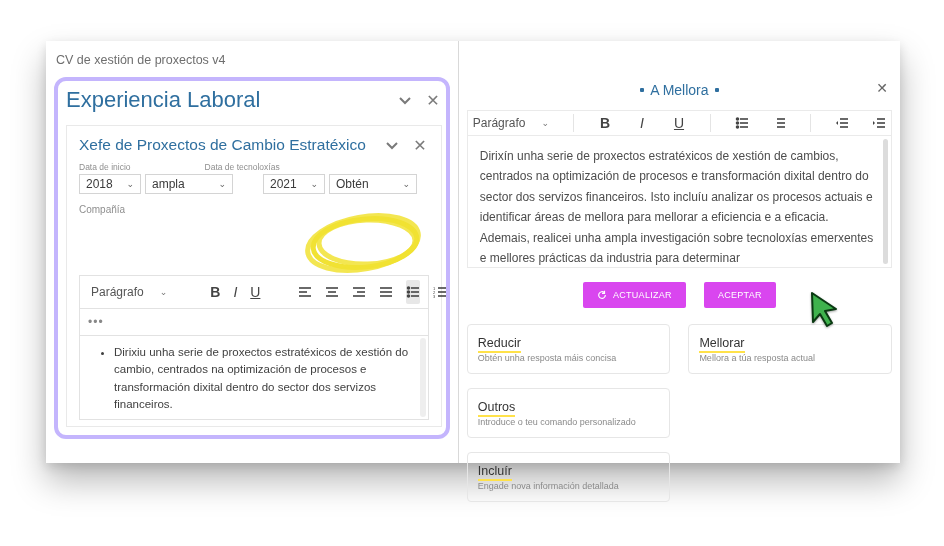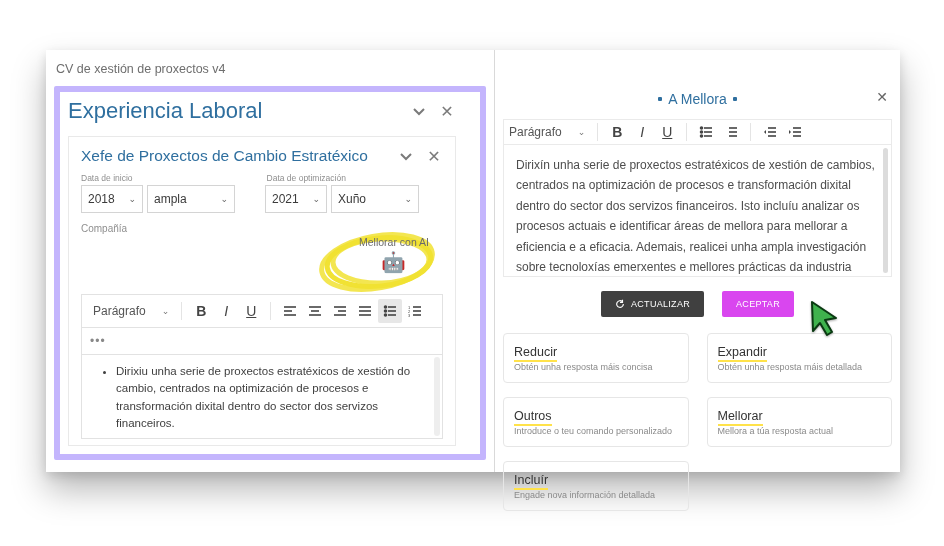--- a/index.html
+++ b/index.html
@@ -1,43 +1,43 @@
 <!DOCTYPE html>
 <html><head>
 <meta charset="utf-8">
 <style>
   * { box-sizing: border-box; margin: 0; padding: 0; }
   body { font-family: -apple-system, BlinkMacSystemFont, "Segoe UI", Arial, sans-serif; width: 944px; height: 546px; background: #fff; position: relative; overflow: hidden; }
-  .shell { position: absolute; left: 46px; top: 50px; width: 854px; height: 422px; background: #fff; box-shadow: 0 18px 32px rgba(0,0,0,.28), 0 4px 10px rgba(0,0,0,.12); display: flex; }
+  .shell { position: absolute; left: 46px; top: 41px; width: 854px; height: 422px; background: #fff; box-shadow: 0 18px 32px rgba(0,0,0,.28), 0 4px 10px rgba(0,0,0,.12); display: flex; }
   .col-left { width: 448px; height: 100%; padding: 8px 8px 0 8px; overflow: hidden; border-right: 0; }
   .vsep { width: 1px; background: #d9d9d9; margin: 0; }
   .col-right { flex: 1; height: 100%; padding: 8px 8px 0 8px; position: relative; }
   .doc-title { font-size: 12.5px; color: #6e6e6e; margin: 4px 2px 10px 2px; }
-  .section-card { border: 6px solid #c4b5fd; border-radius: 2px; padding: 6px 24px 8px 8px; }
+  .section-card { border: 4px solid #c4b5fd; border-radius: 12px; padding: 6px 4px 8px 8px; }
   .section-head { display: flex; align-items: center; justify-content: space-between; }
   .section-title { color: #2f6f9f; font-size: 22px; font-weight: 400; }
   .head-icons { display: flex; gap: 10px; color: #7b7b7b; }
   .chev, .x { width: 18px; height: 18px; display: inline-flex; align-items: center; justify-content: center; font-size: 16px; cursor: pointer; }
   .entry-card { border: 1px solid #e9e9e9; margin-top: 12px; padding: 10px 12px 6px 12px; }
   .entry-head { display: flex; justify-content: space-between; align-items: flex-end; }
   .entry-title { color: #2f6f9f; font-size: 15.5px; font-weight: 400; }
   .field-label { font-size: 8.5px; color: #8f8f8f; margin-top: 8px; display: block; }
   .date-row { display: flex; gap: 30px; margin-top: 2px; }
   .date-pair { display: flex; gap: 4px; }
-  .sel { height: 28px; border: 1px solid #d4d4d4; font-size: 12px; color: #3b3b3b; padding: 0 6px; background: #fff; display: inline-flex; align-items: center; justify-content: space-between; gap: 6px; min-width: 62px; cursor: pointer; }
+  .sel { height: 20px; border: 1px solid #d4d4d4; font-size: 12px; color: #3b3b3b; padding: 0 6px; background: #fff; display: inline-flex; align-items: center; justify-content: space-between; gap: 6px; min-width: 62px; cursor: pointer; }
   .sel.wide { min-width: 88px; }
   .sel .car { font-size: 9px; color: #666; }
   .input { display: block; width: 100%; height: 30px; border: 1px solid #d4d4d4; font-size: 13px; padding: 0 8px; margin-top: 2px; color: #4a4a4a; }
   .ai-wrap { position: relative; height: 60px; }
   .ai-box { position: absolute; right: 14px; top: 2px; text-align: center; }
   .ai-label { font-size: 10.5px; color: #6a6a6a; }
   .ai-icon { font-size: 20px; color: #5a5a5a; margin-top: 2px; }
   .halo { position: absolute; right: -2px; top: -6px; width: 138px; height: 66px; pointer-events: none; }
   .halo svg { width: 100%; height: 100%; }
-  .toolbar { border: 1px solid #e2e2e2; display: flex; align-items: center; gap: 1px; padding: 4px 6px; }
+  .toolbar { border: 1px solid #e2e2e2; display: flex; align-items: center; gap: 13px; padding: 4px 6px; }
   .tb-sel { display: inline-flex; align-items: center; gap: 16px; font-size: 12px; color: #555; border: 1px solid transparent; padding: 3px 4px; cursor: pointer; }
   .tb-sel .car { font-size: 9px; color: #777; }
   .tb-div { width: 1px; height: 18px; background: #e4e4e4; margin: 0 6px; }
   .tb-btn { width: 24px; height: 24px; display: inline-flex; align-items: center; justify-content: center; font-size: 14px; color: #444; cursor: pointer; border-radius: 2px; }
   .tb-btn.active { background: #e7e7e7; }
   .tb-svg { width: 14px; height: 14px; }
   .tb-svg line, .tb-svg rect, .tb-svg circle { stroke: #444; stroke-width: 1.6; }
   .editor { border: 1px solid #e2e2e2; border-top: 0; padding: 6px 8px; font-size: 12px; color: #444; }
   .editor .more { letter-spacing: 1px; color: #888; }
   .editor-body { border: 1px solid #e2e2e2; border-top: 0; padding: 8px 8px 6px 22px; font-size: 11.5px; color: #3f3f3f; line-height: 1.5; position: relative; }
@@ -46,21 +46,21 @@
   
   .right-head { display: flex; align-items: center; justify-content: center; position: relative; height: 24px; margin-top: 29px; }
   .right-title { color: #2f6f9f; font-size: 14px; display: inline-flex; align-items: center; gap: 6px; }
   .right-title::before, .right-title::after { content: ""; width: 4px; height: 4px; background: #2f6f9f; border-radius: 1px; display: inline-block; }
   .right-close { position: absolute; right: 4px; top: 2px; color: #666; font-size: 14px; cursor: pointer; }
   .right-card { border: 1px solid #eaeaea; margin-top: 8px; padding: 0; }
   .big-text { border: 1px solid #eaeaea; border-top: 0; padding: 10px 16px 10px 12px; font-size: 12px; line-height: 1.7; color: #4d4d4d; height: 132px; overflow: hidden; position: relative; }
   .big-text .vscroll { position: absolute; right: 3px; top: 3px; bottom: 3px; width: 5px; background: #dcdcdc; border-radius: 3px; }
   .btn-row { display: flex; justify-content: center; gap: 18px; margin-top: 14px; }
   .btn { height: 26px; padding: 0 14px; border-radius: 2px; font-size: 9px; display: inline-flex; align-items: center; gap: 6px; color: #fff; cursor: pointer; letter-spacing: .3px; }
-  .btn.dark { background: #404040; }
+  .btn.dark { background: #d946ef; }
   .btn.green { background: #d946ef; }
   .opt-grid { display: flex; gap: 18px; margin-top: 16px; }
   .opt-col { flex: 1; display: flex; flex-direction: column; gap: 14px; }
   .opt { border: 1px solid #e6e6e6; border-radius: 4px; padding: 8px 10px 10px 10px; cursor: pointer; }
   .opt .ot { font-size: 12.5px; color: #333; display: inline-block; border-bottom: 2px solid #ffe24a; padding-bottom: 1px; }
   .opt .os { font-size: 9px; color: #8a8a8a; }
   .cursor { position: absolute; right: 54px; top: 248px; width: 40px; height: 40px; }
   .cursor svg { width: 100%; height: 100%; filter: drop-shadow(0 1px 1px rgba(0,0,0,.35)); }
 </style>
 </head>
@@ -88,63 +88,59 @@
           <div class="head-icons">
             <span class="chev">
               <svg viewBox="0 0 16 16" width="16" height="16">
                   <path d="M3 6l5 5 5-5" fill="none" stroke="#7a7a7a" stroke-width="2"></path>
                 </svg>
             </span>
             <span class="x">✕</span>
           </div>
         </div>
 
-        <div style="display:flex;gap:60px">
+        <div style="display:flex;">
           <span class="field-label">Data de inicio</span>
-          <span class="field-label" style="margin-left:74px">Data de optimización</span>
+          <span class="field-label" style="margin-left:74px">Data de tecnoloxías</span>
         </div>
         <div class="date-row">
           <div class="date-pair">
             <span class="sel">
                 <span>2018</span>
                 <span class="car">⌄</span>
               </span>
             <span class="sel wide">
                 <span>ampla</span>
                 <span class="car">⌄</span>
               </span>
           </div>
           <div class="date-pair">
             <span class="sel">
                 <span>2021</span>
                 <span class="car">⌄</span>
               </span>
             <span class="sel wide">
-                <span>Xuño</span>
+                <span>Obtén</span>
                 <span class="car">⌄</span>
               </span>
           </div>
         </div>
 
         <span class="field-label" style="font-size:10px;margin-top:10px">Compañía</span>
 
         <div class="ai-wrap">
           <div class="halo">
             <svg viewBox="0 0 138 66">
                 <g fill="none" stroke="#f1e233" stroke-width="5" stroke-linecap="round">
               <ellipse cx="72" cy="34" rx="52" ry="24" transform="rotate(-6 72 34)"></ellipse>
               <ellipse cx="70" cy="34" rx="56" ry="26" transform="rotate(-10 70 34)" opacity=".85"></ellipse>
               <ellipse cx="74" cy="33" rx="48" ry="22" transform="rotate(-2 74 33)" opacity=".85"></ellipse>
             </g>
               </svg>
           </div>
-          <div class="ai-box">
-            <div class="ai-label">Mellorar con AI</div>
-            <div class="ai-icon">🤖</div>
-          </div>
         </div>
 
         <div class="toolbar">
           <span class="tb-sel">
               <span>Parágrafo</span>
               <span class="car">⌄</span>
             </span>
           <span class="tb-div"></span>
           <span class="tb-btn">
               <b>B</b>
@@ -303,24 +299,20 @@
           <span class="ot">Outros</span>
           <div class="os">Introduce o teu comando personalizado</div>
         </div>
         <div class="opt">
           <span class="ot">Incluír</span>
           <div class="os">Engade nova información detallada</div>
         </div>
       </div>
       <div class="opt-col">
         <div class="opt">
-          <span class="ot">Expandir</span>
-          <div class="os">Obtén unha resposta máis detallada</div>
-        </div>
-        <div class="opt">
           <span class="ot">Mellorar</span>
           <div class="os">Mellora a túa resposta actual</div>
         </div>
       </div>
     </div>
 
     <div class="cursor">
       <svg viewBox="0 0 40 40">
           <path d="M6 4 L30 20 L19 22 L26 34 L21 37 L14 25 L7 33 Z" fill="#3fb24d" stroke="#0a3a12" stroke-width="2" stroke-linejoin="round"></path>
         </svg>

